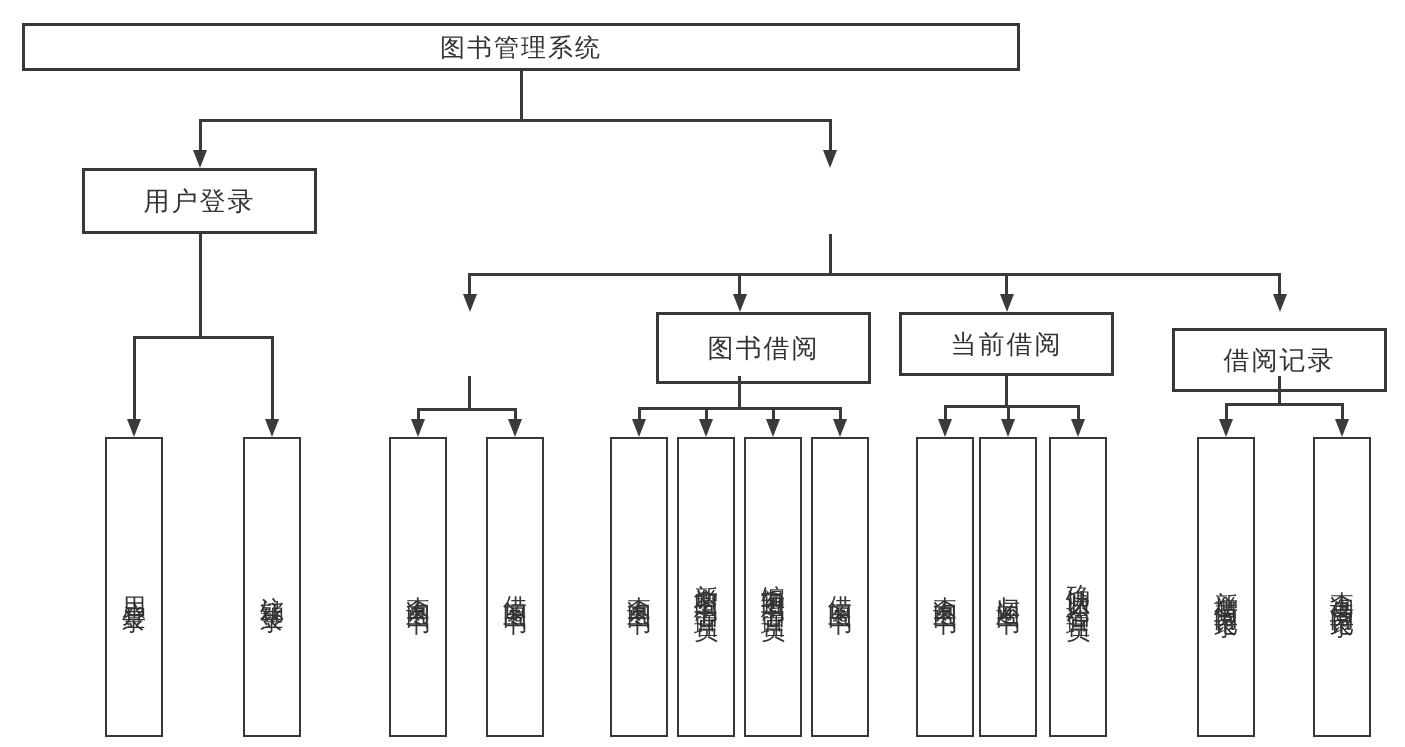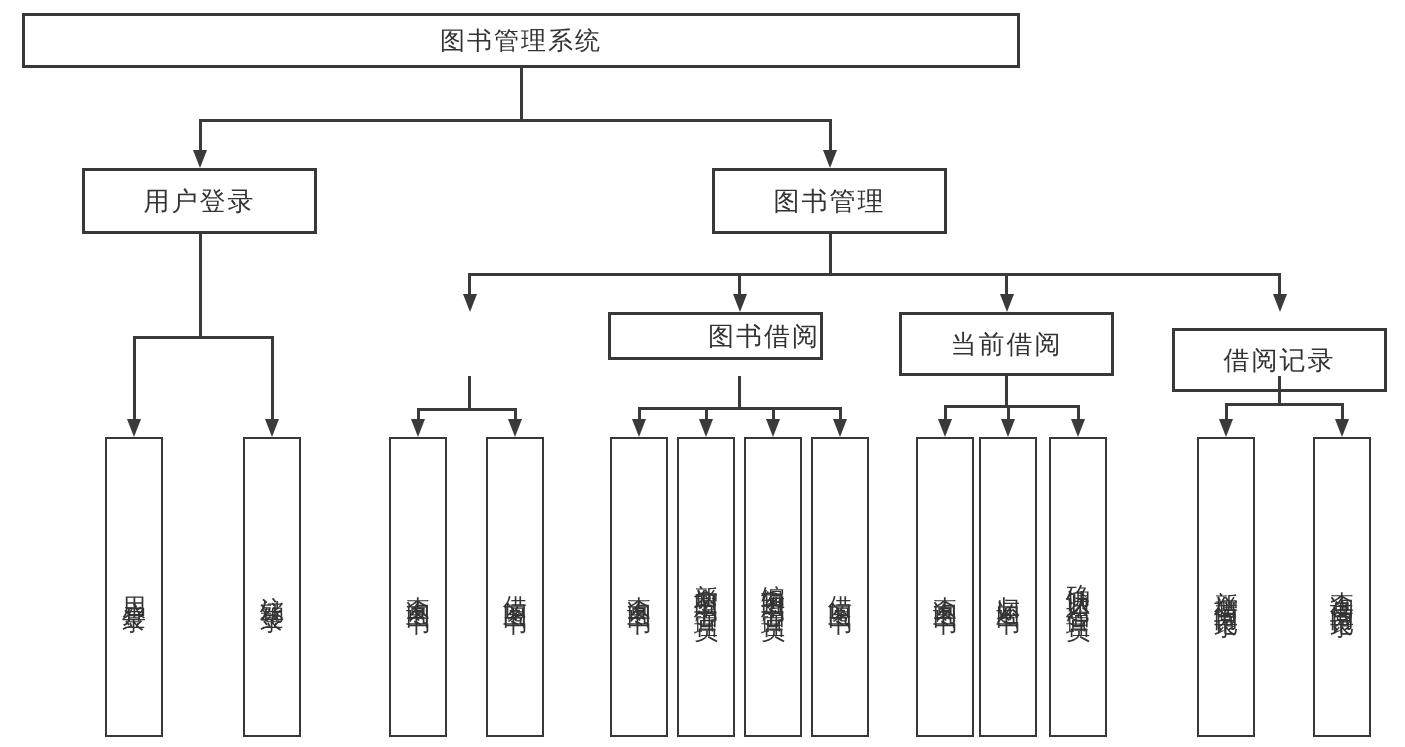--- a/index.html
+++ b/index.html
@@ -68,57 +68,54 @@
     letter-spacing: 1px;
     text-shadow: 1px 1px 0 rgba(205, 92, 92, 0.35), -1px 0 0 rgba(100, 120, 200, 0.25);
     white-space: nowrap;
   }
 </style>
 </head>
 <body>
 
 <div class="canvas">
 
-  <div class="hbox root" style="left:22px; top:13px; width:998px; height:55px;">
+  <div class="hbox root" style="left:22px; top:23px; width:998px; height:48px;">
     <span>图书管理系统</span>
   </div>
 
   <div class="vline" style="left:519.5px; top:68px; height:51px;"></div>
   <div class="hline" style="left:198.5px; top:119px; width:633px;"></div>
   <div class="vline" style="left:198.5px; top:119px; height:33px;"></div>
   <div class="arrow" style="left:193px; top:150px;"></div>
   <div class="vline" style="left:828.5px; top:119px; height:33px;"></div>
   <div class="arrow" style="left:823px; top:150px;"></div>
 
   <div class="hbox" style="left:82px; top:168px; width:235px; height:66px;">
     <span>用户登录</span>
-  </div>
-  <div class="hbox" style="left:712px; top:168px; width:235px; height:66px;">
-    <span>图书管理</span>
   </div>
 
   <div class="vline" style="left:198.5px; top:234px; height:103px;"></div>
   <div class="hline" style="left:132.5px; top:336px; width:141px;"></div>
   <div class="vline" style="left:132.5px; top:336px; height:85px;"></div>
   <div class="arrow" style="left:127px; top:419px;"></div>
   <div class="vline" style="left:270.5px; top:336px; height:85px;"></div>
   <div class="arrow" style="left:265px; top:419px;"></div>
 
   <div class="vline" style="left:828.5px; top:234px; height:39px;"></div>
   <div class="hline" style="left:468px; top:273px; width:813px;"></div>
   <div class="vline" style="left:468px; top:273px; height:23px;"></div>
   <div class="arrow" style="left:463px; top:294px;"></div>
   <div class="vline" style="left:738px; top:273px; height:23px;"></div>
   <div class="arrow" style="left:733px; top:294px;"></div>
   <div class="vline" style="left:1005px; top:273px; height:23px;"></div>
   <div class="arrow" style="left:1000px; top:294px;"></div>
   <div class="vline" style="left:1278px; top:273px; height:23px;"></div>
   <div class="arrow" style="left:1273px; top:294px;"></div>
 
-  <div class="hbox" style="left:608px; top:312px; width:215px; height:48px;justify-content:flex-end;">
+  <div class="hbox" style="left:656px; top:312px; width:215px; height:72px;">
     <span>图书借阅</span>
   </div>
   <div class="hbox" style="left:899px; top:312px; width:215px; height:64px;">
     <span>当前借阅</span>
   </div>
   <div class="hbox" style="left:1172px; top:312px; width:215px; height:64px;margin-top:16px;">
     <span>借阅记录</span>
   </div>
 
   <div class="vline" style="left:468px; top:376px; height:32px;"></div>

